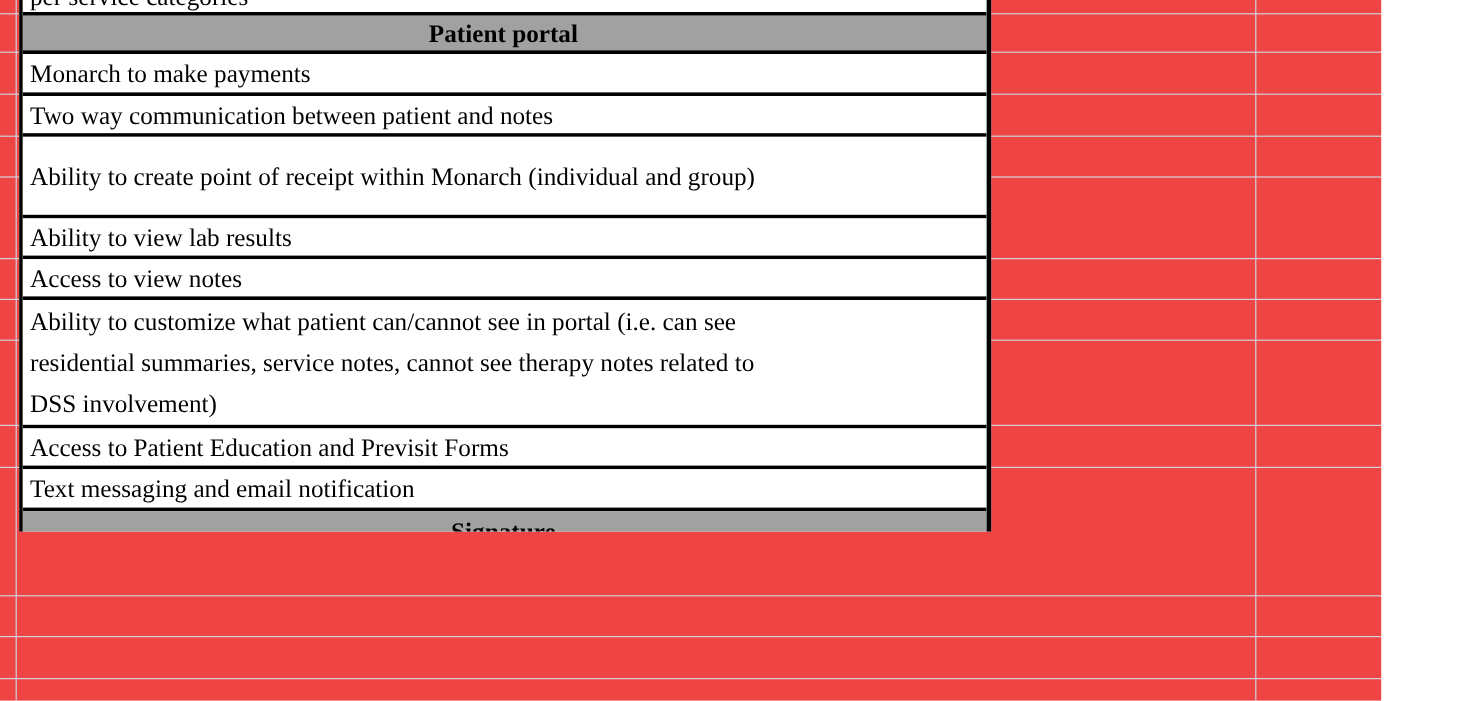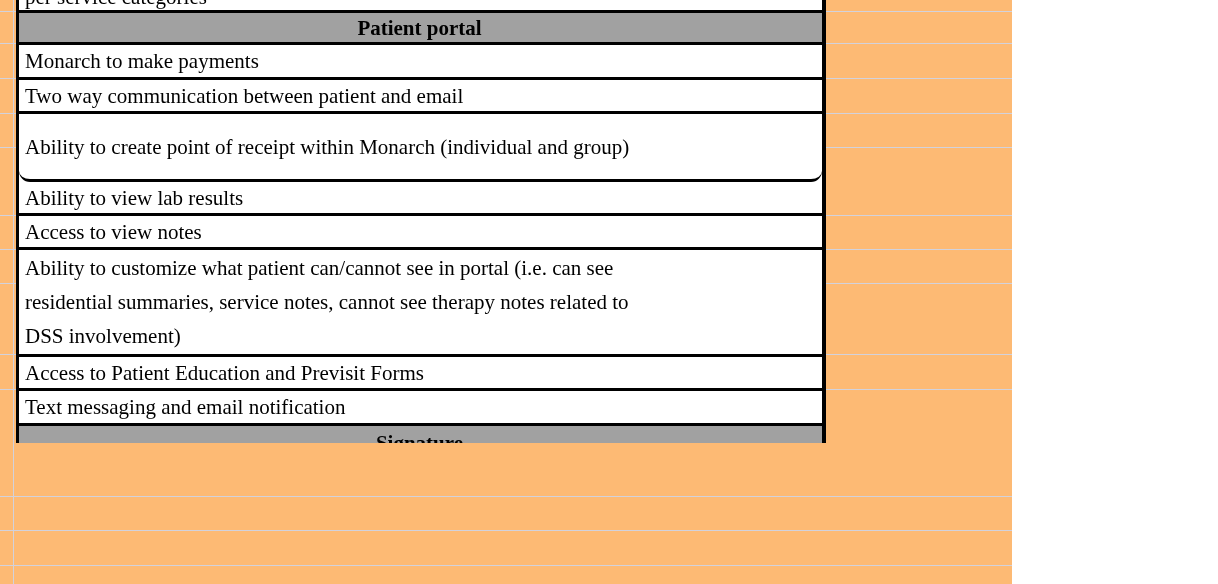--- a/index.html
+++ b/index.html
@@ -4,23 +4,23 @@
 <style>
   :root{
     --header-bg:#a1a1a1;
     --gridline:#d2d2dc;
     --table-border:#000000;
     --text:#000000;
   }
   html,body{margin:0;padding:0;background:#fff;}
   .sheet{
     position:relative;
-    width:1012px;height:584px;
+    width:1151px;height:584px;
     overflow:hidden;
-    background:#fdba74;
+    background:#ef4444;
     font-family:"Liberation Serif","DejaVu Serif",serif;
     color:var(--text);
   }
   
   .vline{position:absolute;top:0;bottom:0;width:1px;background:var(--gridline);z-index:0;}
   .hline{position:absolute;left:0;right:0;height:1px;background:var(--gridline);z-index:0;}
   
   .rfp-table{
     position:absolute;left:16px;top:0;
     width:810px;box-sizing:border-box;
@@ -30,21 +30,21 @@
   }
   .row{
     box-sizing:content-box;
     border-bottom:3px solid var(--table-border);
     background:#ffffff;
     display:flex;align-items:center;
     padding:0 8px 0 6px;
     font-size:21px;line-height:34px;
   }
   .row span{white-space:pre-line;}
-  .h31{height:31px;} .h32{height:32px;} .h65{height:65px;border-radius:11px;} .h68{height:68px;} .h104{height:104px;}
+  .h31{height:31px;} .h32{height:32px;} .h65{height:65px;} .h68{height:68px;} .h104{height:104px;}
   .clip-top{height:10px;position:relative;overflow:hidden;padding:0;}
   .clip-top span{position:absolute;top:-20px;left:6px;}
   .section-header{
     height:29px;background:var(--header-bg);
     justify-content:center;font-weight:bold;
   }
   .footer-header{
     height:17px;background:var(--header-bg);
     border-bottom:none;overflow:hidden;
     display:block;text-align:center;font-weight:bold;
@@ -81,21 +81,21 @@
     <div class="row clip-top">
       <span>per service categories</span>
     </div>
     <div class="row section-header">
       <span>Patient portal</span>
     </div>
     <div class="row h32">
       <span>Monarch to make payments</span>
     </div>
     <div class="row h31">
-      <span>Two way communication between patient and email</span>
+      <span>Two way communication between patient and notes</span>
     </div>
     <div class="row h65">
       <span>Ability to create point of receipt within Monarch (individual and group)</span>
     </div>
     <div class="row h31">
       <span>Ability to view lab results</span>
     </div>
     <div class="row h31">
       <span>Access to view notes</span>
     </div>

